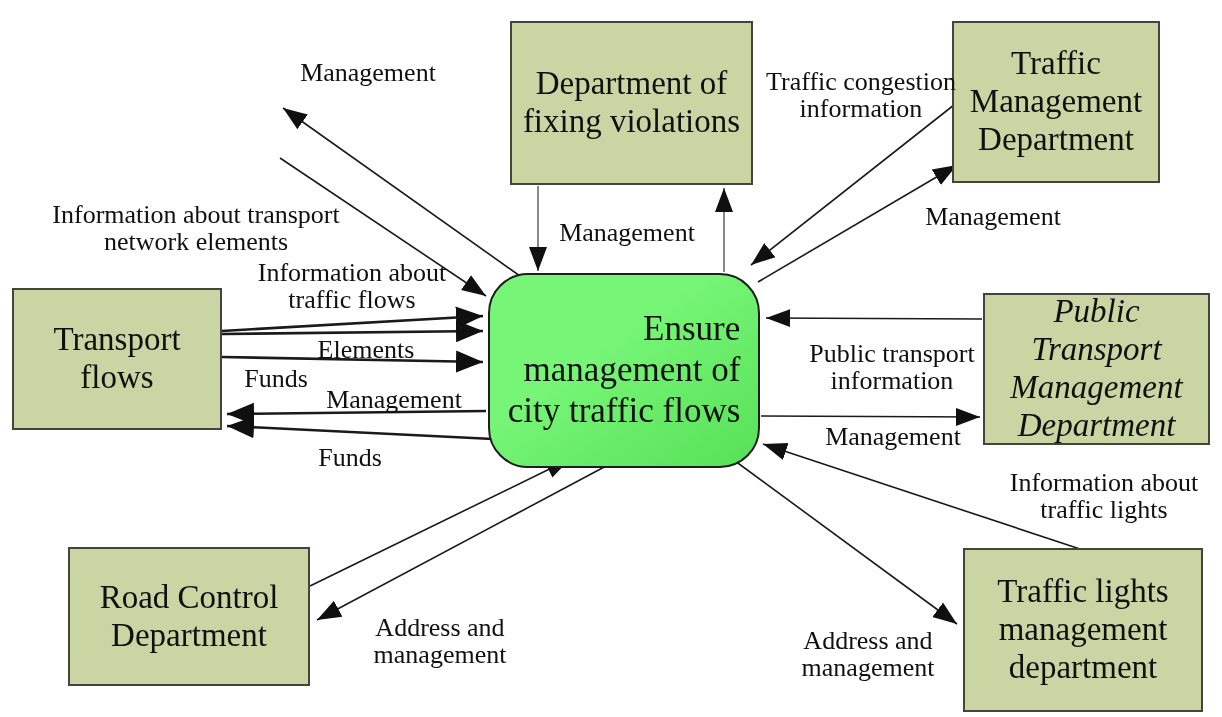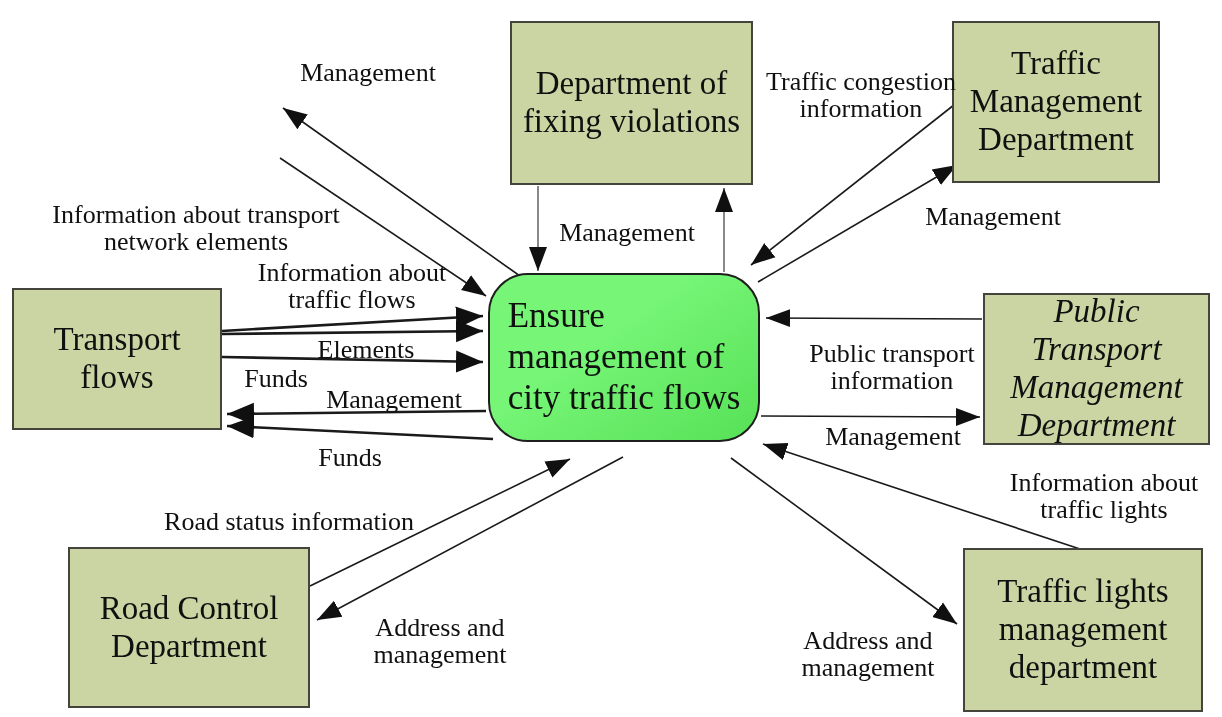--- a/index.html
+++ b/index.html
@@ -26,27 +26,27 @@
     position:absolute;z-index:2;
     background:var(--entity-fill);
     border:2px solid var(--entity-border);
     box-sizing:border-box;
     display:flex;align-items:center;justify-content:center;
     text-align:center;white-space:pre-line;
     font-size:33px;line-height:1.15;
   }
   .process{
     position:absolute;z-index:2;
-    left:488px;top:273px;width:272px;height:169px;
+    left:488px;top:273px;width:272px;height:195px;
     background:linear-gradient(145deg,var(--center-fill) 0%,var(--center-fill) 40%,var(--center-fill-dark) 100%);
     border:2px solid var(--center-border);
     border-radius:40px;
     box-sizing:border-box;
     display:flex;align-items:center;justify-content:center;
-    text-align:left;white-space:pre-line;
+    text-align:right;white-space:pre-line;
     font-size:35px;line-height:1.17;
   }
   .flow-label{
     position:absolute;z-index:3;
     transform:translate(-50%,-50%);
     text-align:center;white-space:pre;
     font-size:26px;line-height:1.04;
   }
 </style>
 </head>
@@ -93,21 +93,21 @@
 Department</div>
 
   <div class="entity" style="left:12px;top:288px;width:210px;height:142px;">Transport
 flows</div>
 
   <div class="entity" style="left:983px;top:293px;width:227px;height:152px;font-style:italic;">Public
 Transport
 Management
 Department</div>
 
-  <div class="entity" style="left:68px;top:547px;width:242px;height:161px;">Road Control
+  <div class="entity" style="left:68px;top:547px;width:242px;height:139px;">Road Control
 Department</div>
 
   <div class="entity" style="left:963px;top:548px;width:240px;height:164px;">Traffic lights
 management
 department</div>
 
   <div class="process">Ensure
 management of
 city traffic flows</div>
 
@@ -135,21 +135,20 @@
   <div class="flow-label" style="left:993px;top:217px;">Management</div>
 
   <div class="flow-label" style="left:872px;top:367px;margin-left:20px;">Public transport
 information</div>
 
   <div class="flow-label" style="left:893px;top:437px;">Management</div>
 
   <div class="flow-label" style="left:1104px;top:496px;">Information about
 traffic lights</div>
 
-  <div class="flow-label" style="left:289px;top:522px;">Road status information</div>
 
   <div class="flow-label" style="left:440px;top:641px;">Address and
 management</div>
 
   <div class="flow-label" style="left:868px;top:654px;">Address and
 management</div>
 
 </div>
 
 </body></html>

